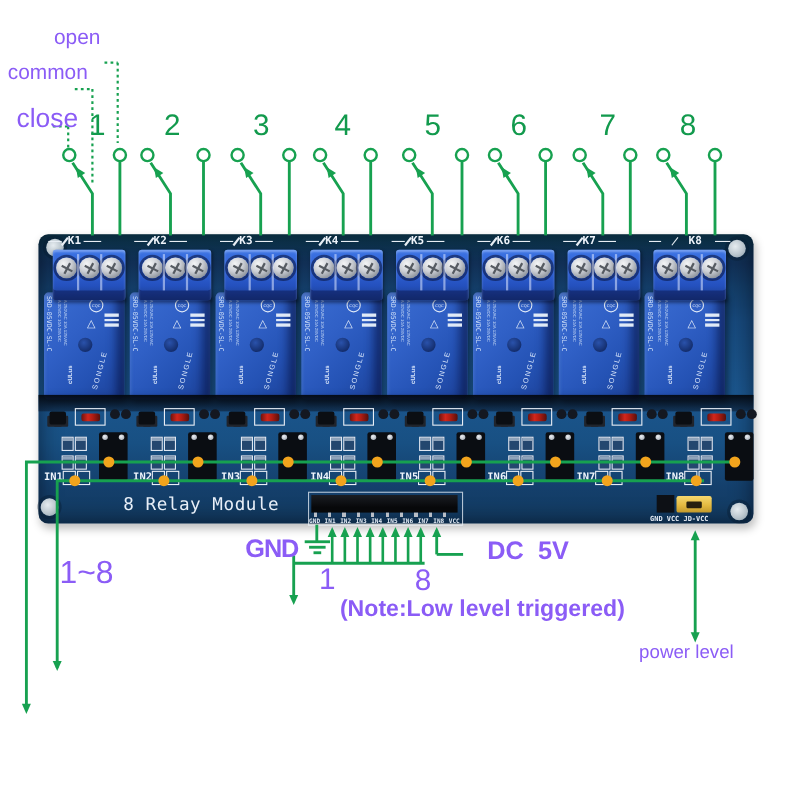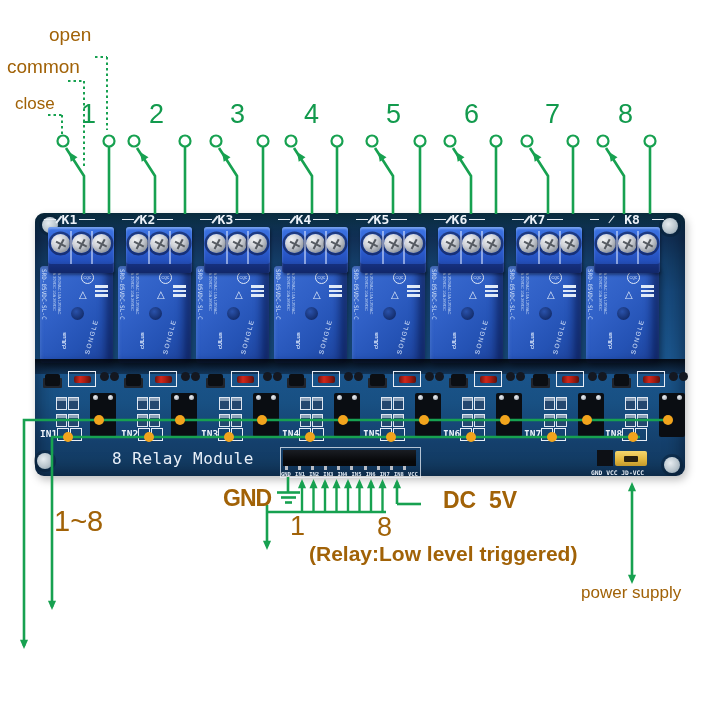--- a/index.html
+++ b/index.html
@@ -1,22 +1,22 @@
 <!DOCTYPE html>
 <html><head>
 <meta charset="utf-8">
 <style>
   html,body{margin:0;padding:0;background:#fff;}
   .stage{position:relative;width:720px;height:720px;background:#ffffff;overflow:hidden;
          font-family:"Liberation Sans","DejaVu Sans",sans-serif;}
-  .grn{position:absolute;color:#a16207;white-space:pre;}
+  .grn{position:absolute;color:#8b5cf6;white-space:pre;}
   .title{left:252px;top:40px;font-size:37px;font-weight:bold;color:#0aa04f;letter-spacing:-1px;}
   .lbl-open{left:49px;top:24px;font-size:19px;}
   .lbl-common{left:7px;top:56px;font-size:19px;}
-  .lbl-close{left:15px;top:94px;font-size:17px;}
+  .lbl-close{left:15px;top:94px;font-size:24px;}
   .lbl-gnd{left:223px;top:485px;font-size:23px;font-weight:bold;letter-spacing:-1px;}
   .lbl-dc5v{left:419px;top:487px;font-size:23px;font-weight:bold;margin-left:24px;}
   .lbl-n1{left:290px;top:511px;font-size:27px;}
   .lbl-n8{left:377px;top:512px;font-size:27px;}
   .lbl-range{left:54px;top:505px;font-size:29px;}
   .lbl-trigger{left:137px;top:552px;font-size:16.5px;}
   .lbl-note{left:309px;top:542px;font-size:21px;font-weight:bold;}
   .lbl-status{left:34px;top:616px;font-size:16.5px;}
   .lbl-opto{left:4px;top:649px;font-size:16.5px;}
   .lbl-power{left:581px;top:583px;font-size:17px;}
@@ -40,21 +40,21 @@
     background:radial-gradient(circle at 35% 30%,#f4f5f6,#cdd0d6 40%,#91979f 75%,#61666e);
     box-shadow:0 0 0 2.5px rgba(8,16,55,.55);}
   .screw::before,.screw::after{content:"";position:absolute;left:50%;top:50%;background:#565b62;}
   .screw::before{width:11px;height:1.7px;transform:translate(-50%,-50%) rotate(28deg);}
   .screw::after{width:1.7px;height:11px;transform:translate(-50%,-50%) rotate(28deg);}
   .blk-div{top:4px;width:2px;height:33px;background:rgba(222,232,255,.55);}
   
   .ksilk{top:0;height:12px;display:flex;align-items:center;gap:2px;color:#eef3fa;}
   .ksilk .sline{display:block;position:static;width:12px;height:0;border-top:1.5px solid #e8eef5;}
   .ksilk .slash{display:block;position:static;width:1.6px;height:9px;background:#e8eef5;transform:rotate(38deg);}
-  .ksilk .klab{position:static;font-size:13px;font-weight:bold;font-family:"DejaVu Sans Mono",monospace;}
+  .ksilk .klab{position:static;font-size:10px;font-weight:bold;font-family:"DejaVu Sans Mono",monospace;}
   
   .relay{top:53px;width:73px;height:97px;border-radius:4px;
     background:linear-gradient(135deg,#3b6dd2 0%,#3060c6 38%,#2452b4 70%,#1c4096 100%);
     box-shadow:inset -7px 0 9px rgba(5,15,60,.6), inset 0 4px 4px rgba(170,205,255,.3), 2px 3px 6px rgba(0,0,10,.45);}
   .r-model{left:1px;top:3px;height:93px;writing-mode:vertical-rl;font-size:6px;
     font-family:"DejaVu Sans Mono",monospace;color:#d6e5f9;}
   .r-ratings{left:11px;top:2px;height:62px;writing-mode:vertical-rl;font-size:4px;line-height:1.4;
     color:rgba(216,231,250,.8);}
   .r-ratings span{position:static;display:block;}
   .r-cqc{left:41px;top:5px;width:11px;height:11px;border:1.2px solid #dfe9f8;border-radius:50%;
@@ -607,15 +607,15 @@
     </div>
 
   <div class="grn txt lbl-open">open</div>
   <div class="grn txt lbl-common">common</div>
   <div class="grn txt lbl-close">close</div>
   <div class="grn txt lbl-gnd">GND</div>
   <div class="grn txt lbl-dc5v">DC  5V</div>
   <div class="grn txt lbl-n1">1</div>
   <div class="grn txt lbl-n8">8</div>
   <div class="grn txt lbl-range">1~8</div>
-  <div class="grn txt lbl-note">(Relay:Low level triggered)</div>
-  <div class="grn txt lbl-power">power supply</div>
+  <div class="grn txt lbl-note">(Note:Low level triggered)</div>
+  <div class="grn txt lbl-power">power level</div>
 </div>
 
 </body></html>

